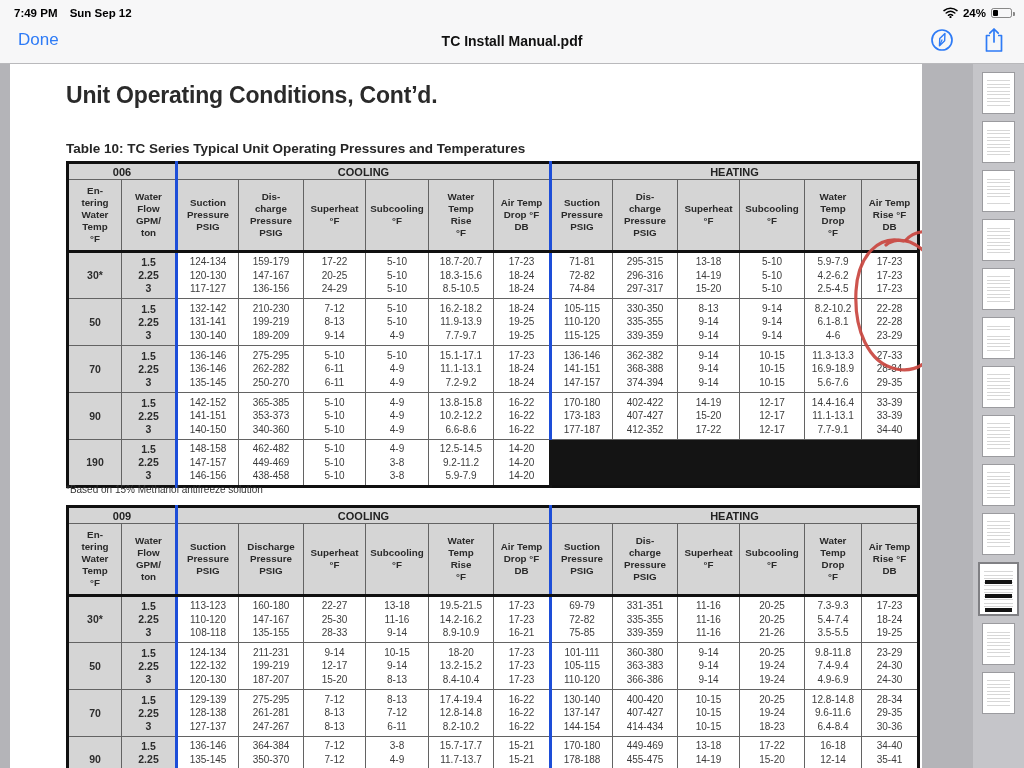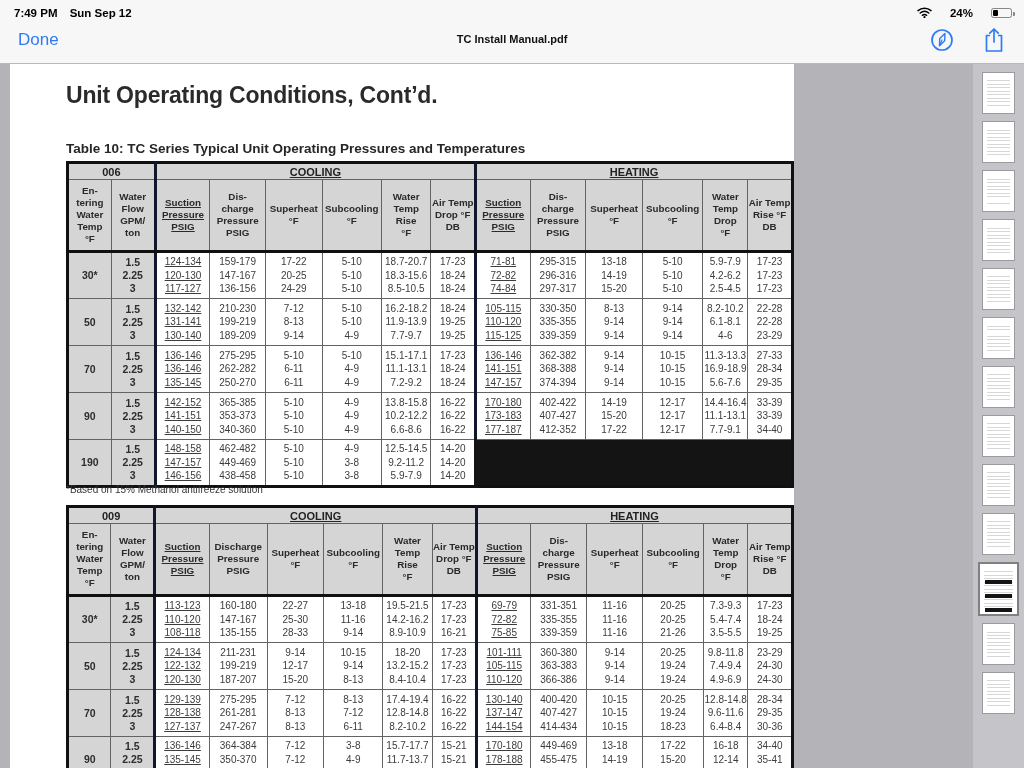--- a/index.html
+++ b/index.html
@@ -9,60 +9,60 @@
     background:#b4b4b8; position:relative; overflow:hidden;
   }
 
   
   .topbar { position:absolute; top:0; left:0; width:1024px; height:64px;
     background:#f7f7f8; border-bottom:1px solid #b9b9bc; z-index:30;padding-left:24px; }
   .status-bar { position:absolute; top:0; left:0; right:0; height:22px;
     display:flex; justify-content:space-between; align-items:center;
     padding:4px 12px 0 14px; font-size:11.5px; font-weight:700; color:#000; }
   .status-left span { margin-right:9px; }
-  .status-right { display:flex; align-items:center; gap:18px; }
+  .status-right { display:flex; align-items:center; gap:5px; }
   .batt { display:inline-block; position:relative; width:21px; height:10px;
     border:1px solid rgba(0,0,0,.45); border-radius:2.5px; }
   .batt i { position:absolute; left:1px; top:1px; bottom:1px; width:24%;
     background:#000; border-radius:1px; }
   .batt:after { content:""; position:absolute; right:-3.5px; top:2.5px;
     width:2px; height:4px; background:rgba(0,0,0,.45); border-radius:0 1px 1px 0; }
 
   .nav-bar { position:absolute; top:22px; left:0; right:0; height:41px; }
   .nav-bar button { background:none; border:0; cursor:pointer; }
   .done { position:absolute; left:18px; top:8px; font-size:17px;
     color:var(--accent,#2e7bf6); font-weight:400;
     font-family:"Liberation Sans","DejaVu Sans",sans-serif; }
   .nav-title { position:absolute; left:0; right:0; top:11px; text-align:center;
-    font-size:11px; font-weight:700; color:#111; }
+    font-size:14px; font-weight:700; color:#111; }
   .nav-actions { position:absolute; right:16px; top:5px; display:flex; gap:24px; }
   .nav-actions button { width:28px; height:28px; display:flex;
     align-items:center; justify-content:center; }
 
   
-  .pdf-page { position:absolute; top:64px; left:10px; width:784px; height:704px;
+  .pdf-page { position:absolute; top:64px; left:10px; width:912px; height:704px;
     background:#fff; overflow:hidden; z-index:10; }
   .doc-heading { position:absolute; left:56px; top:18px; font-size:23px;
     font-weight:700; color:#2a2a2a; letter-spacing:-0.2px; }
   .doc-caption { position:absolute; left:56px; top:77px; font-size:13.5px;
     font-weight:700; color:#262626; }
   .tbl-mount { position:absolute; left:56px; }
   .footnote { position:absolute; left:56px; top:420px; font-size:10px; color:#333; }
 
   
   .optable { border-collapse:collapse; table-layout:fixed;
     border:3px solid #101010; background:#a21caf; }
   .optable th, .optable td { border:1px solid #636363; text-align:center;
     vertical-align:middle; white-space:pre-line; padding:0; overflow:hidden; }
   .optable .grouprow th { height:17px; font-size:11px; font-weight:700;
     background:var(--hdrgray,#d5d5d5); color:#222; }
   .optable .colrow th { height:72px; font-size:9.8px; line-height:12px;
     font-weight:700; background:var(--hdrgray,#d5d5d5); color:#2a2a2a;
     border-bottom:3px solid #101010; }
-  .optable .tl { border-left:3px solid #0f172a;text-decoration:underline; }
+  .optable .tl { border-left:3px solid #1d4ed8; }
   .optable .temp, .optable .flow { background:var(--hdrgray,#d5d5d5);
     font-weight:700; font-size:10.5px; line-height:13px; color:#2d2d2d; }
   .optable .dat { background:#fff; font-size:10px; line-height:13.5px;
     height:47px; color:#3c3c3c; }
   .optable .blackout { background:#141414; border-color:#141414; }
 
   
   .annotation { position:absolute; left:837px; top:164px; z-index:5; }
 
   

